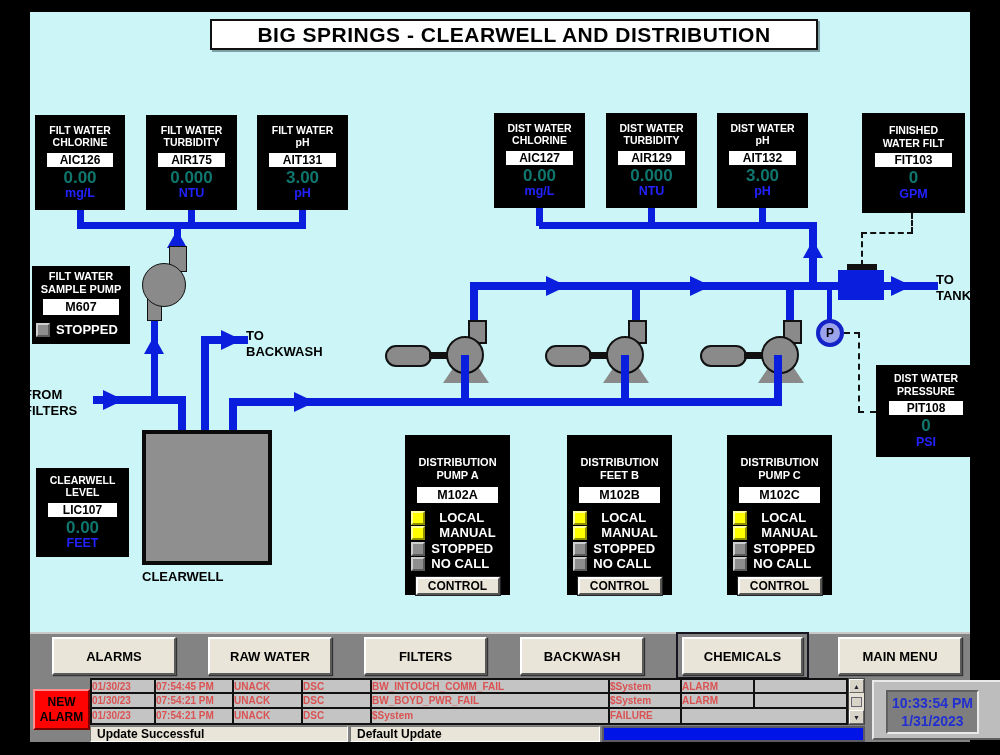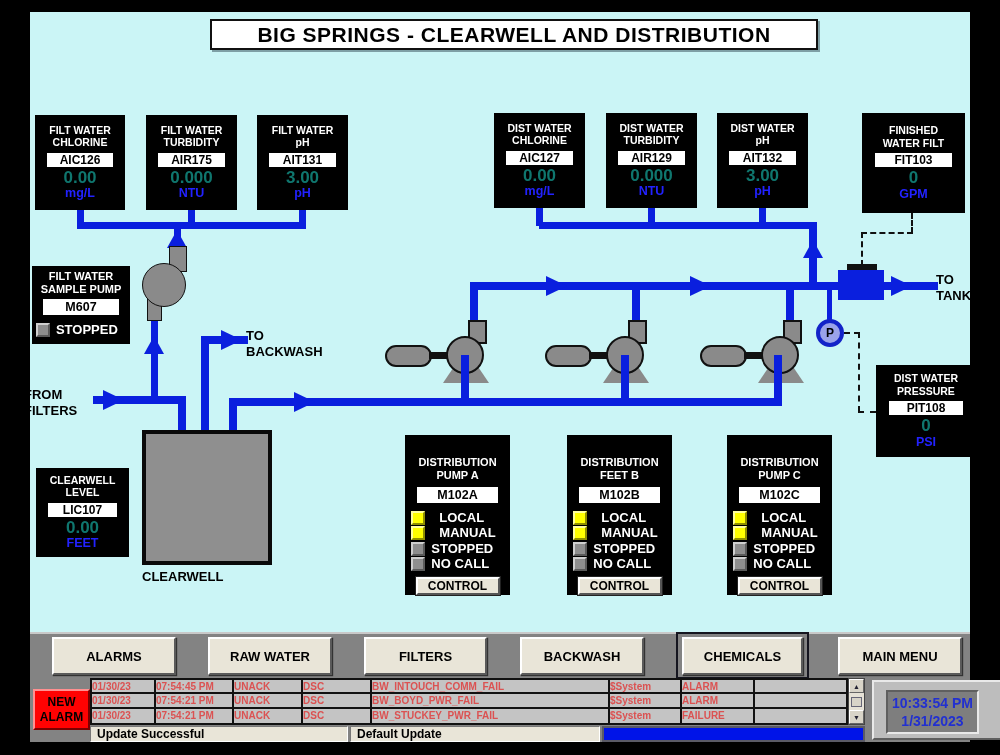--- a/index.html
+++ b/index.html
@@ -353,21 +353,20 @@
     <div class="alarm-cell">BW_BOYD_PWR_FAIL</div>
     <div class="alarm-cell">$System</div>
     <div class="alarm-cell">ALARM</div>
     <div class="alarm-cell"></div>
   </div>
   <div class="alarm-row">
     <div class="alarm-cell">01/30/23</div>
     <div class="alarm-cell">07:54:21 PM</div>
     <div class="alarm-cell">UNACK</div>
     <div class="alarm-cell">DSC</div>
-    <div class="alarm-cell">BW_STUCKEY_PWR_FAIL</div>
     <div class="alarm-cell">$System</div>
     <div class="alarm-cell">FAILURE</div>
     <div class="alarm-cell"></div>
   </div>
 </div>
 
 <div class="sbar">
   <div class="sbtn">▲</div>
   <div class="sthumb"></div>
   <div class="sbtn">▼</div>

